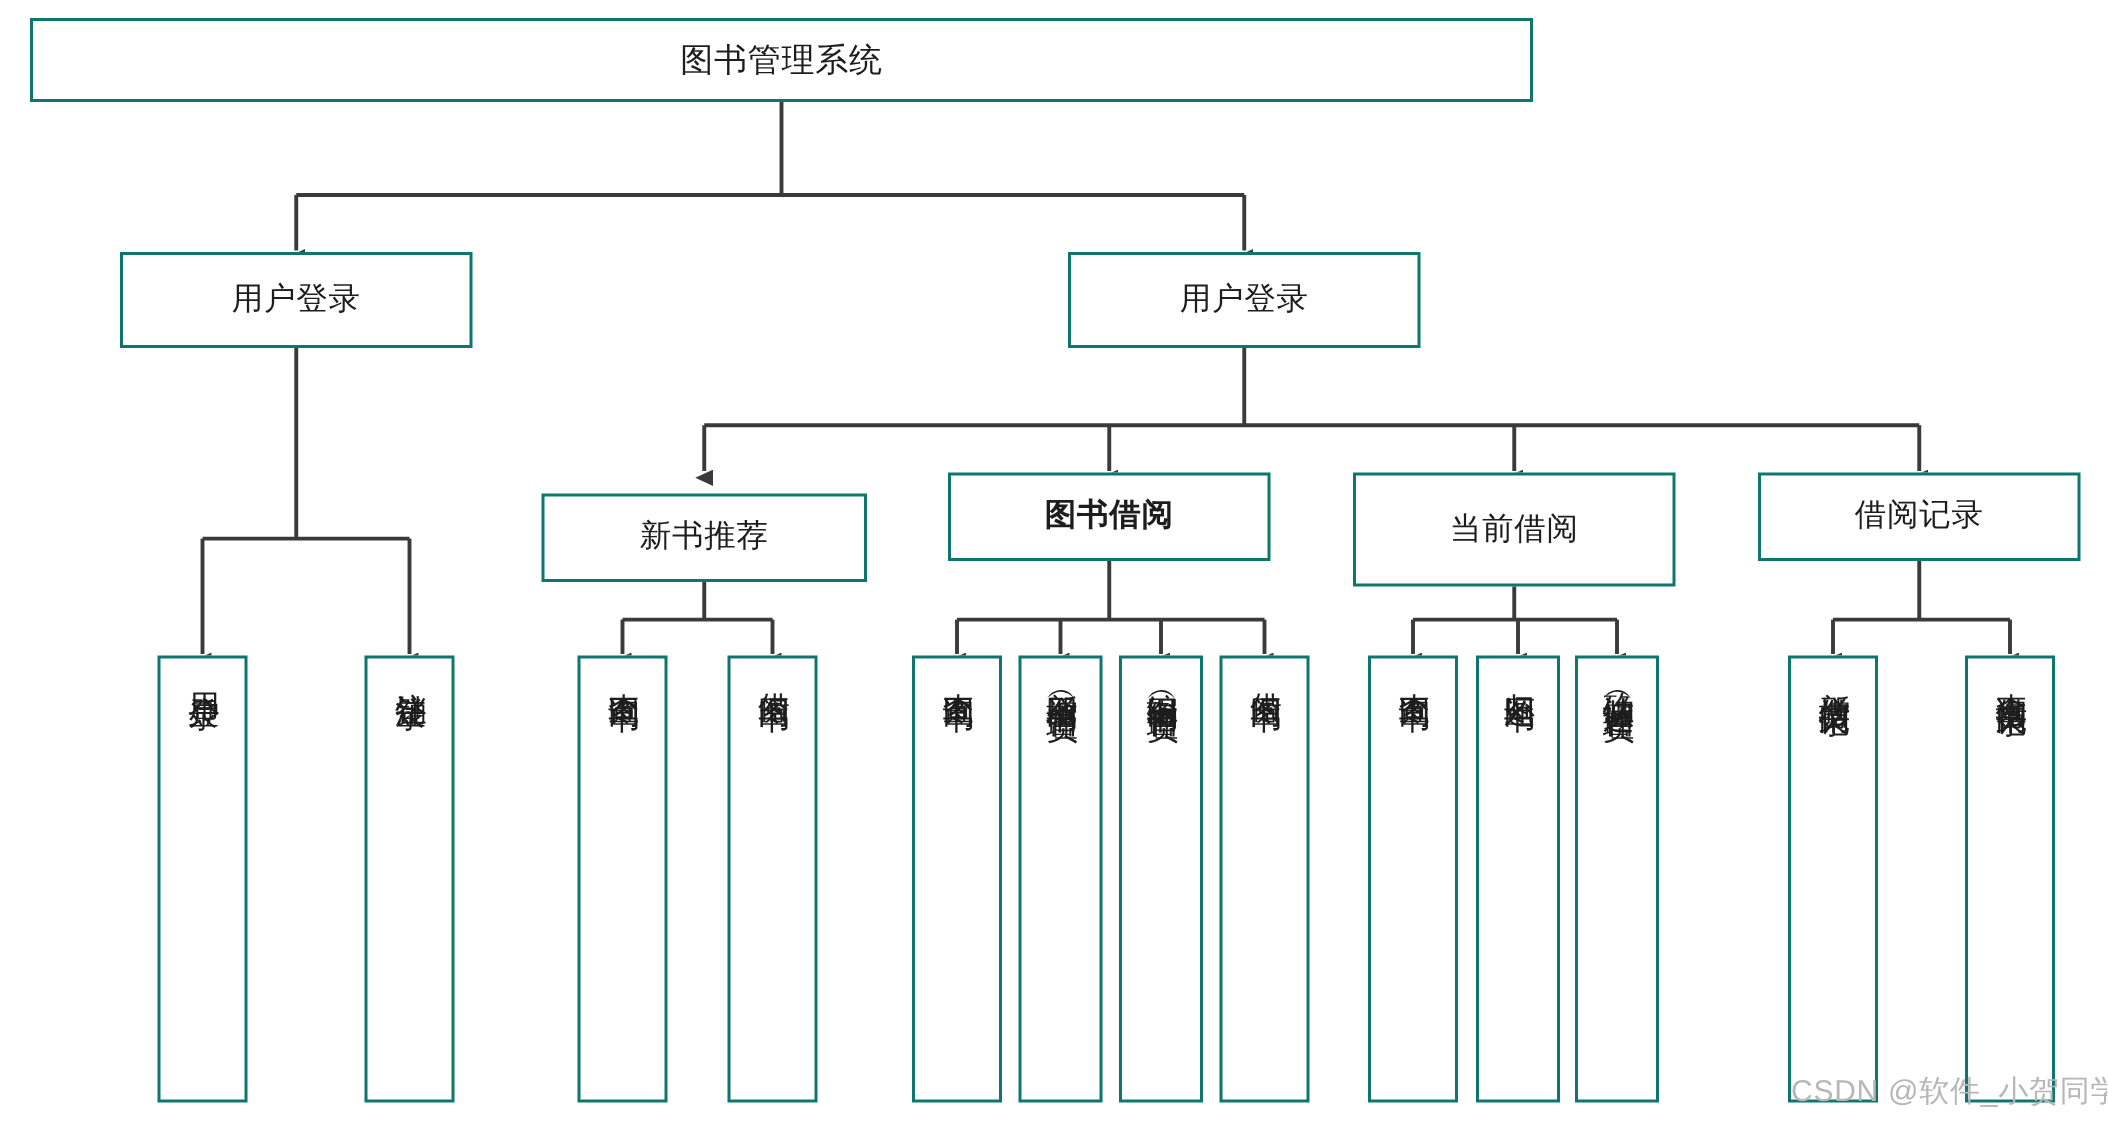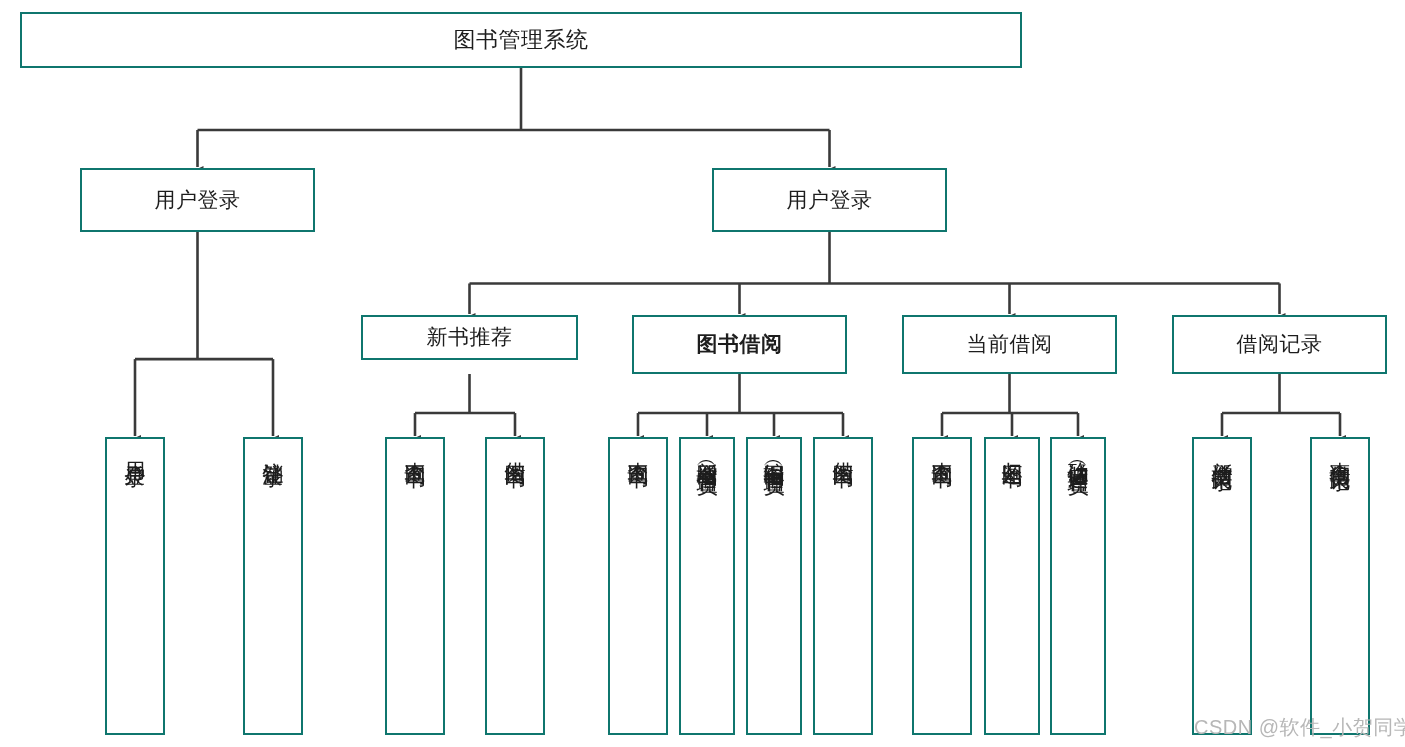--- a/index.html
+++ b/index.html
@@ -121,27 +121,27 @@
   <div id="node-layer">
       <div class="node horizontal root" style="left: 20px; top: 12px; width: 1002px; height: 56px;">
         <span class="node-label">图书管理系统</span>
       </div>
       <div class="node horizontal" style="left: 80px; top: 168px; width: 235px; height: 64px;">
         <span class="node-label">用户登录</span>
       </div>
       <div class="node horizontal" style="left: 712px; top: 168px; width: 235px; height: 64px;">
         <span class="node-label">用户登录</span>
       </div>
-      <div class="node horizontal" style="left: 361px; top: 315px; width: 217px; height: 45px;">
+      <div class="node horizontal" style="left: 361px; top: 329px; width: 217px; height: 59px;">
         <span class="node-label">新书推荐</span>
       </div>
       <div class="node horizontal" style="left: 632px; top: 315px; width: 215px; height: 59px; font-weight: bold;">
         <span class="node-label">图书借阅</span>
       </div>
-      <div class="node horizontal" style="left: 902px; top: 315px; width: 215px; height: 59px;">
+      <div class="node horizontal" style="left: 902px; top: 315px; width: 215px; height: 76px;">
         <span class="node-label">当前借阅</span>
       </div>
       <div class="node horizontal" style="left: 1172px; top: 315px; width: 215px; height: 59px; align-items: center;">
         <span class="node-label">借阅记录</span>
       </div>
       <div class="node vertical" style="left: 105px; top: 437px; width: 60px; height: 298px;">
         <span class="node-label">用户登录</span>
       </div>
       <div class="node vertical" style="left: 243px; top: 437px; width: 60px; height: 298px;">
         <span class="node-label">注销登录</span>

